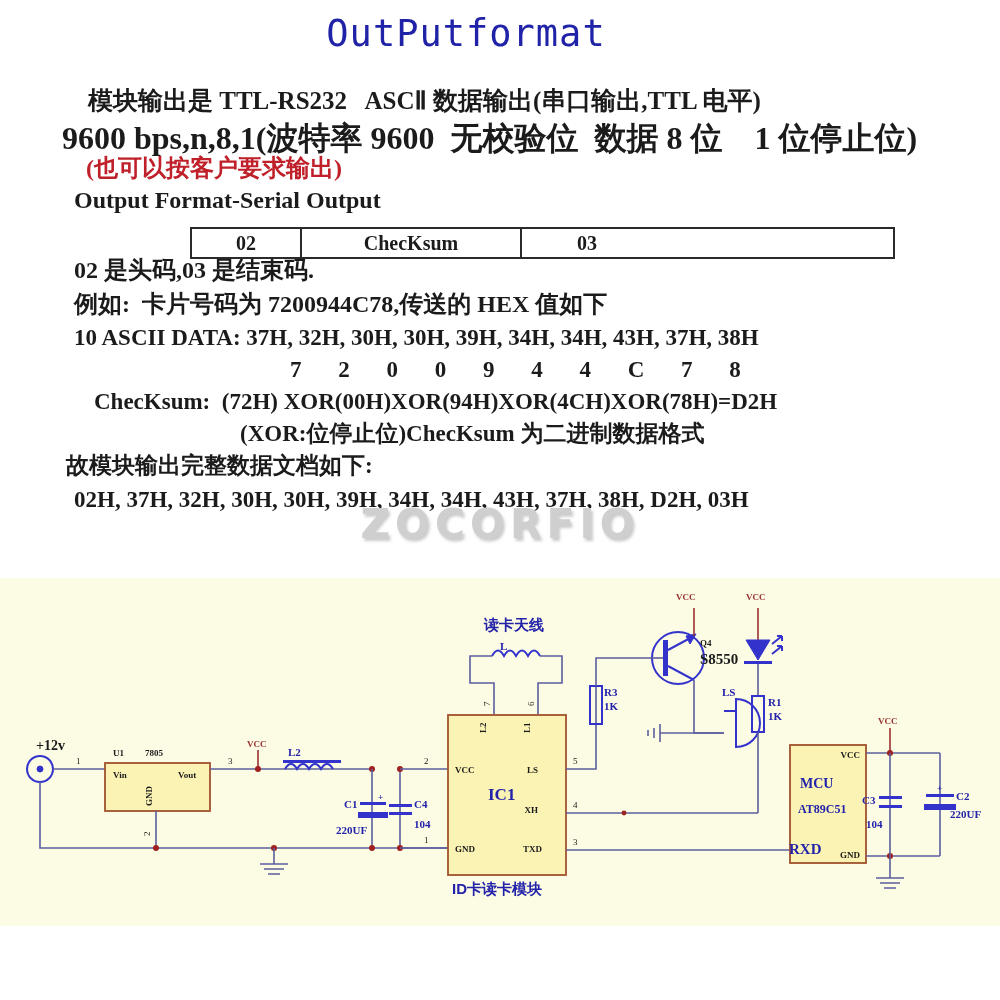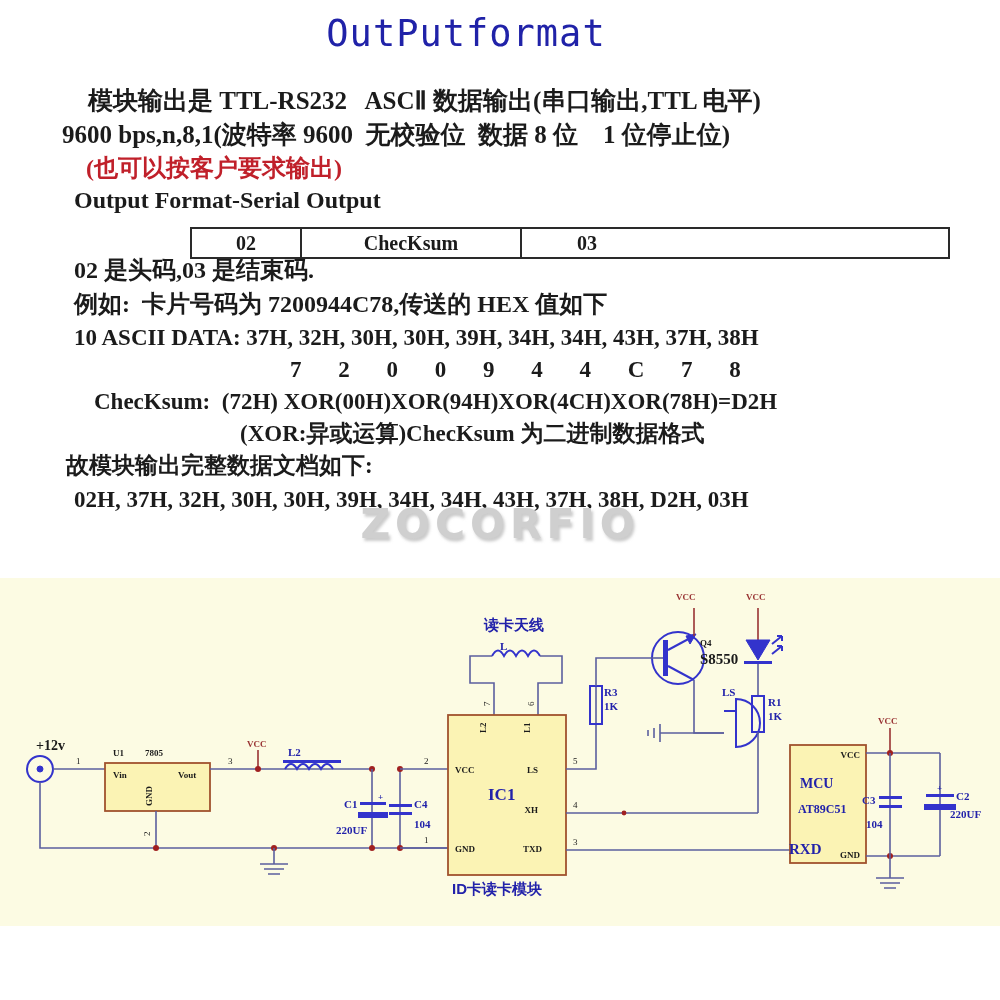--- a/index.html
+++ b/index.html
@@ -24,35 +24,35 @@
   
   .doc{position:absolute;left:0;top:88px;width:1000px;}
   .ln{
     font-family:Liberation Serif, serif;
     font-weight:bold;
     color:#1b1b1b;
     white-space:pre;
     line-height:1.0;
   }
   .l1{position:absolute;left:88px;top:0px;font-size:25px;}
-  .l2{position:absolute;left:62px;top:34px;font-size:25px;}
+  .l2{position:absolute;left:62px;top:34px;font-size:32px;}
   .l3{position:absolute;left:86px;top:68px;font-size:24px;color:#c0202a;}
   .l4{position:absolute;left:74px;top:100px;font-size:24px;}
   .l5{position:absolute;left:74px;top:170px;font-size:24px;}
   .l6{position:absolute;left:74px;top:204px;font-size:24px;}
   .l7{position:absolute;left:74px;top:238px;font-size:23px;}
   .l8{position:absolute;left:290px;top:270px;font-size:23px;letter-spacing:15.5px;}
   .l9{position:absolute;left:62px;top:302px;font-size:23px;margin-left:32px;}
   .l10{position:absolute;left:240px;top:334px;font-size:23px;}
   .l11{position:absolute;left:66px;top:366px;font-size:23px;}
   .l12{position:absolute;left:74px;top:400px;font-size:23px;}
 
   
   .fmt-table{
-    position:absolute;left:190px;top:227px;width:760px;height:32px;
+    position:absolute;left:190px;top:227px;width:705px;height:32px;
     border:2px solid #2a2a2a;
     display:flex;
     box-sizing:border-box;
     background:#fff;
   }
   .fmt-cell{
     display:flex;align-items:center;justify-content:center;
     font-family:"Liberation Serif",serif;
     font-weight:bold;font-size:20px;color:#1b1b1b;
     border-right:2px solid #2a2a2a;
@@ -95,21 +95,21 @@
   <div class="doc">
     <div class="ln l1">模块输出是 TTL-RS232   ASCⅡ 数据输出(串口输出,TTL 电平)</div>
     <div class="ln l2">9600 bps,n,8,1(波特率 9600  无校验位  数据 8 位    1 位停止位)</div>
     <div class="ln l3">(也可以按客户要求输出)</div>
     <div class="ln l4">Output Format-Serial Output</div>
     <div class="ln l5">02 是头码,03 是结束码.</div>
     <div class="ln l6">例如:  卡片号码为 7200944C78,传送的 HEX 值如下</div>
     <div class="ln l7">10 ASCII DATA: 37H, 32H, 30H, 30H, 39H, 34H, 34H, 43H, 37H, 38H</div>
     <div class="ln l8">7 2 0 0 9 4 4 C 7 8</div>
     <div class="ln l9">ChecKsum:  (72H) XOR(00H)XOR(94H)XOR(4CH)XOR(78H)=D2H</div>
-    <div class="ln l10">(XOR:异或运算)ChecKsum 为二进制数据格式</div>
+    <div class="ln l10">(XOR:位停止位)ChecKsum 为二进制数据格式</div>
     <div class="ln l11">故模块输出完整数据文档如下:</div>
     <div class="ln l12">02H, 37H, 32H, 30H, 30H, 39H, 34H, 34H, 43H, 37H, 38H, D2H, 03H</div>
   </div>
 
   <div class="fmt-table">
     <div class="fmt-cell c0">02</div>
     <div class="fmt-cell c2">ChecKsum</div>
     <div class="fmt-cell c3">03</div>
   </div>
 

